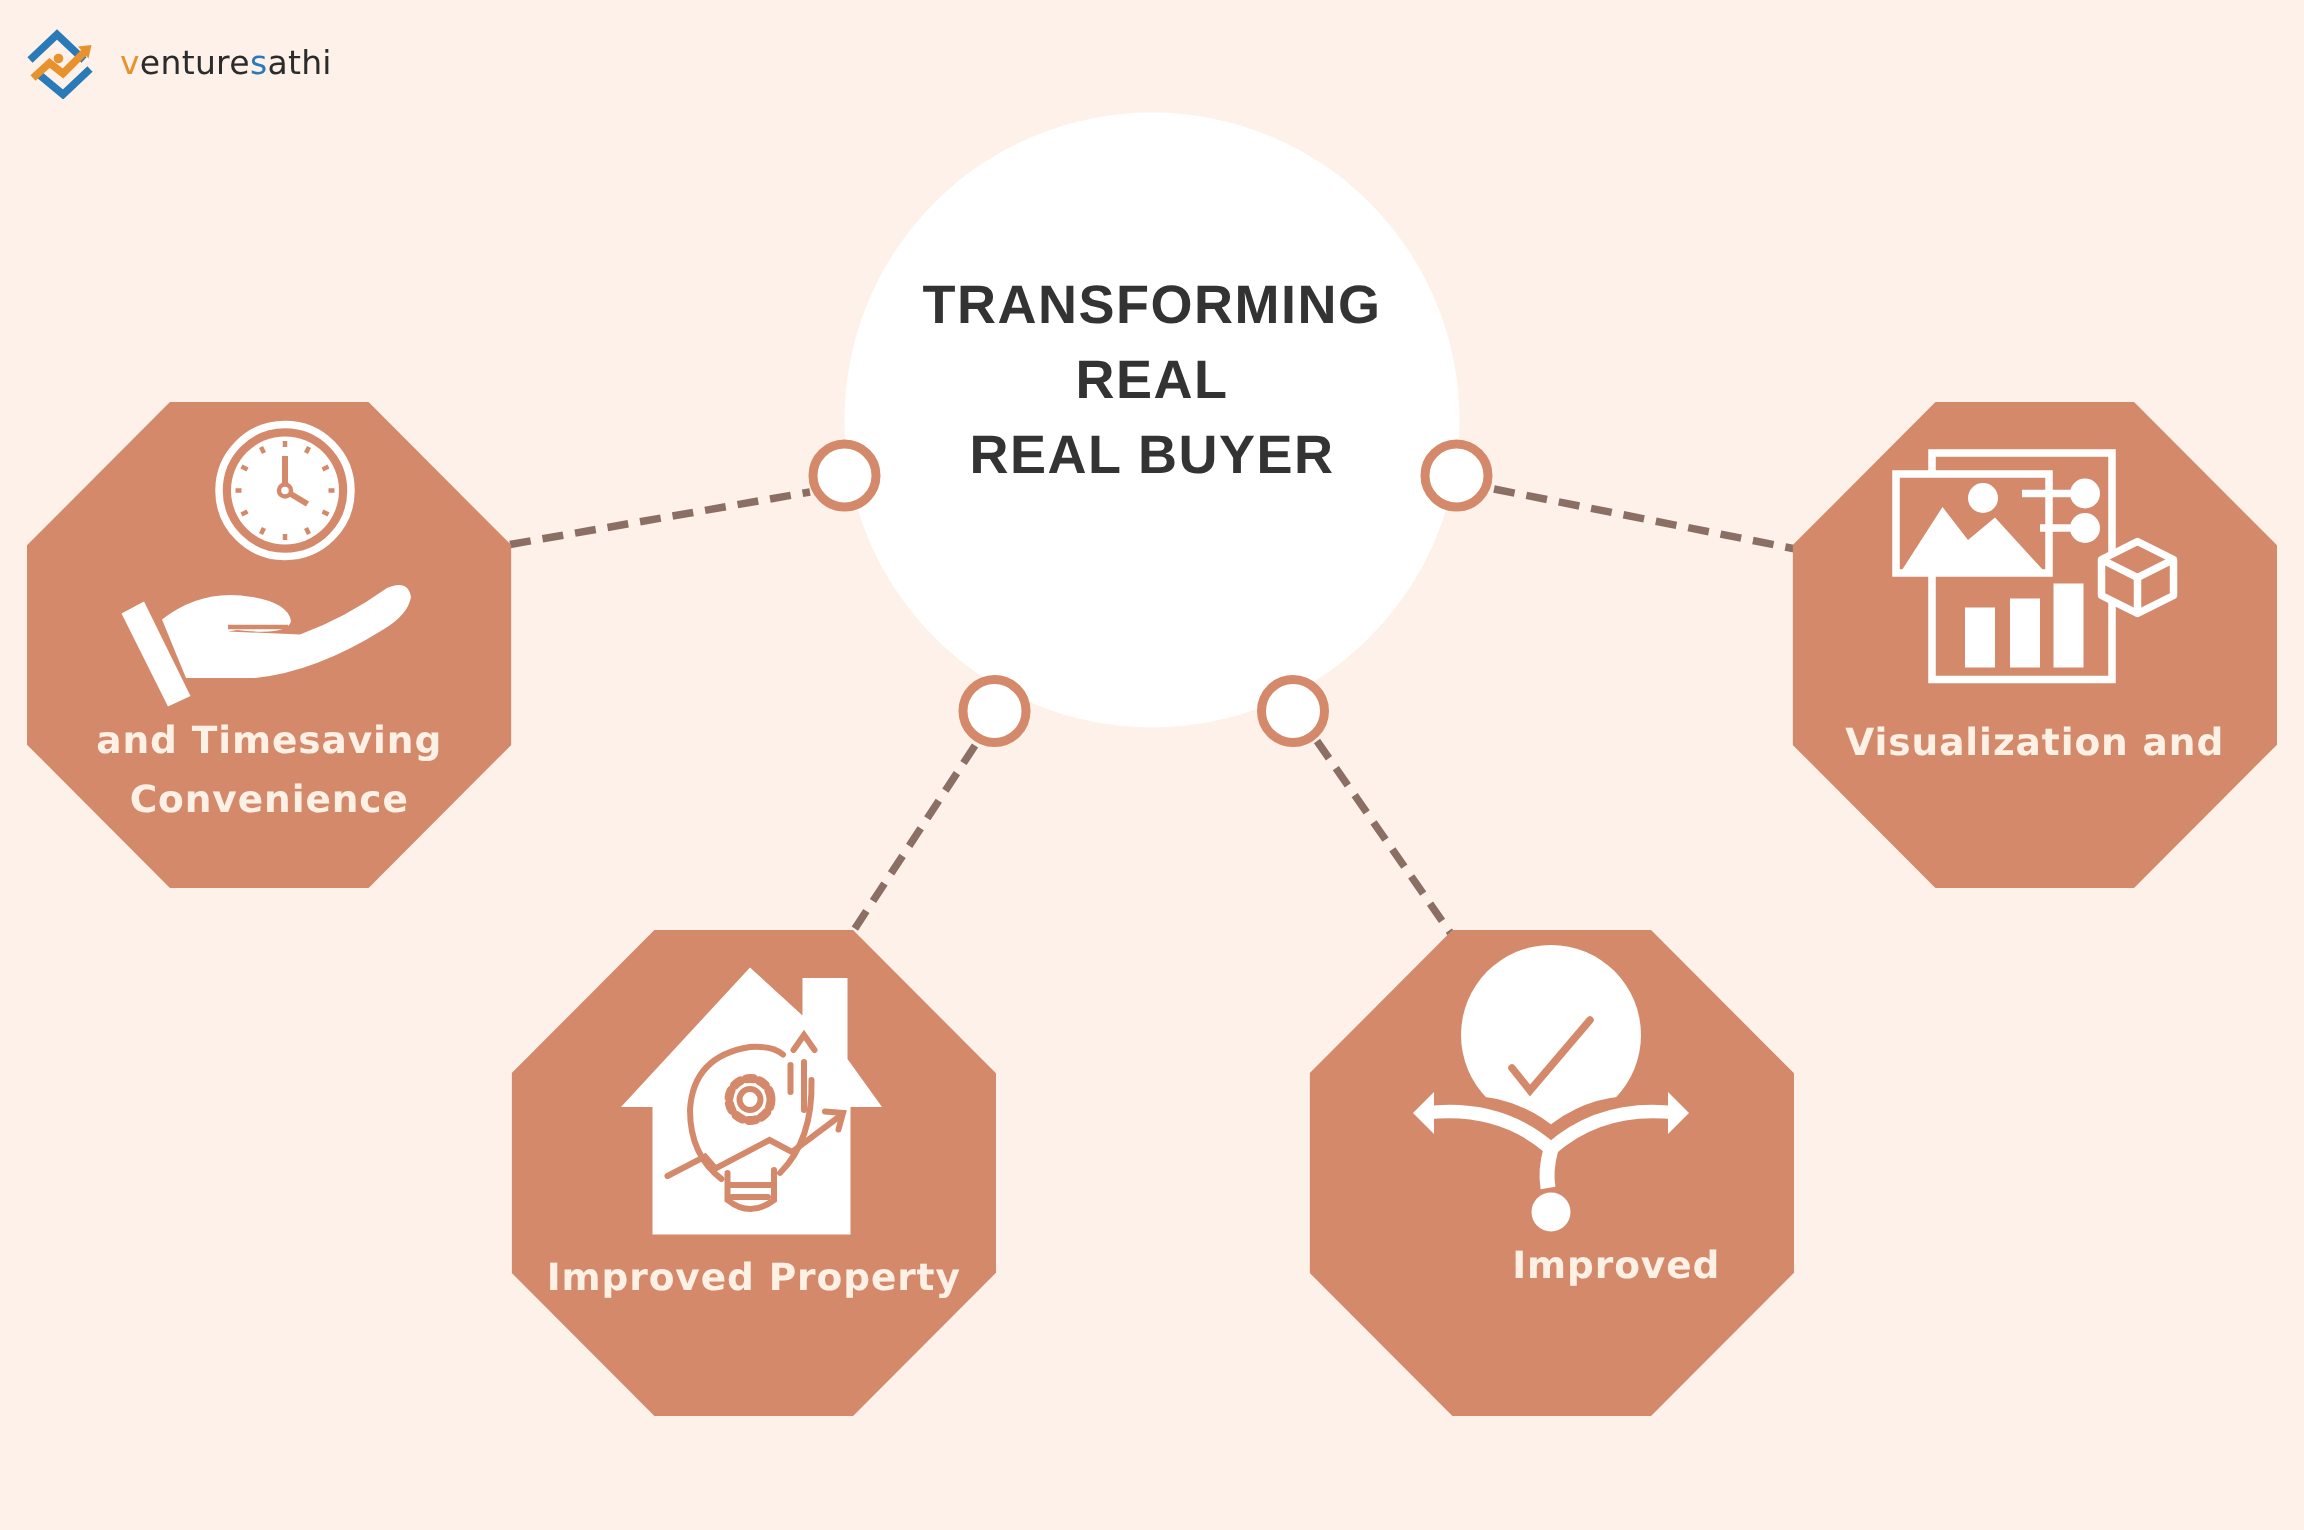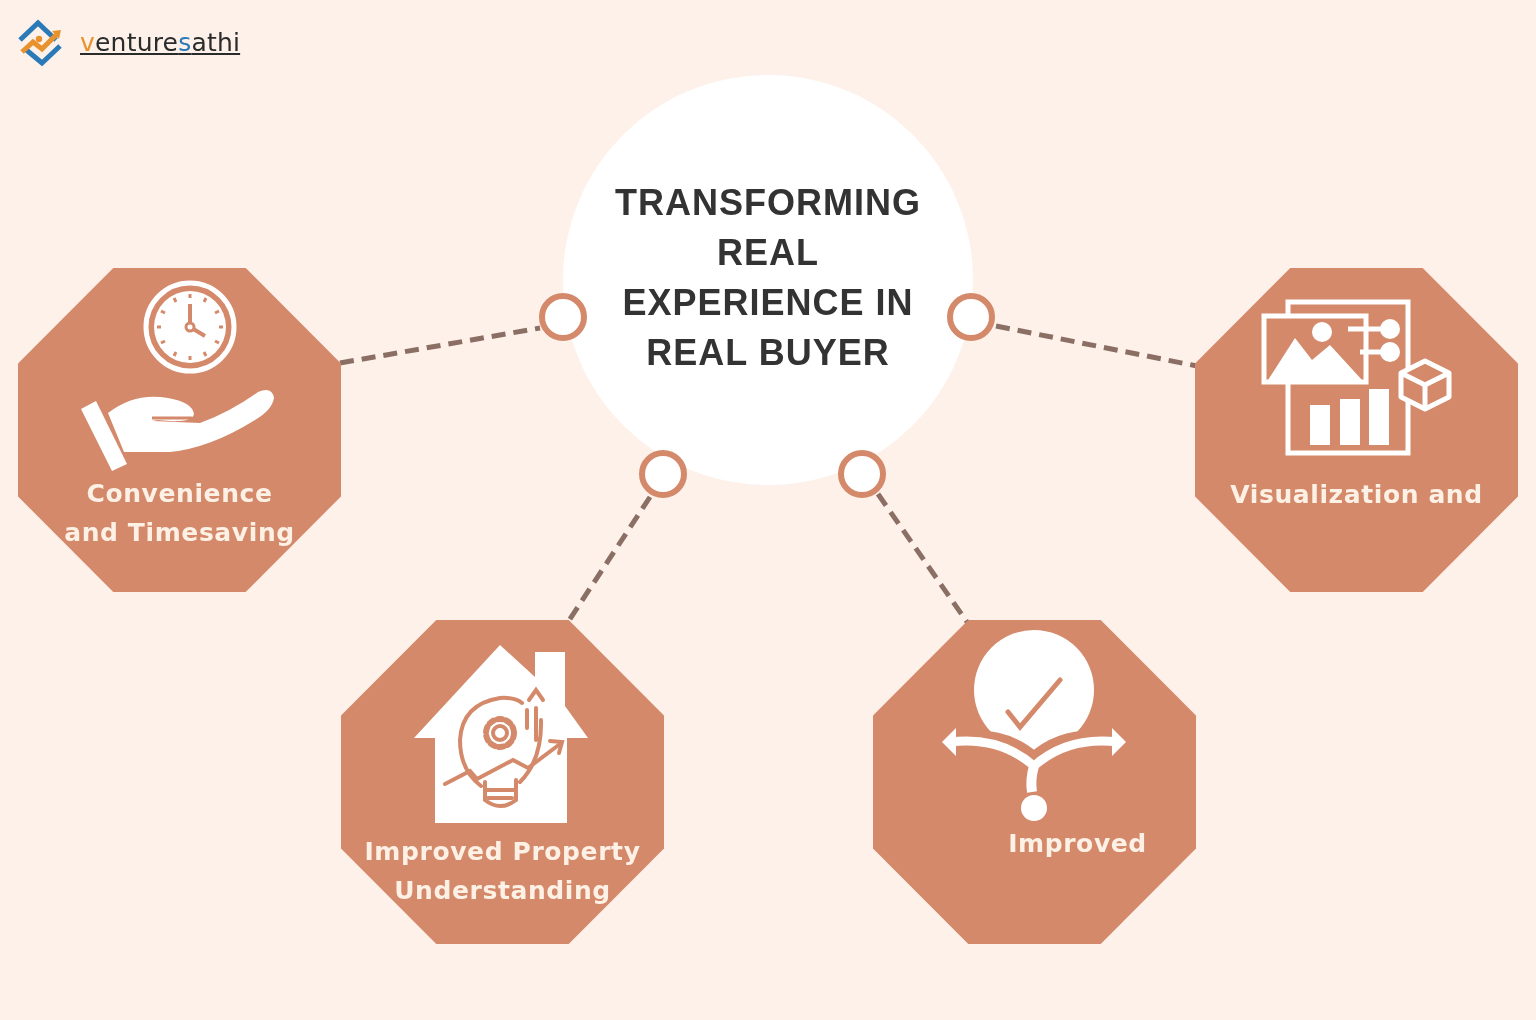--- a/index.html
+++ b/index.html
@@ -2,21 +2,21 @@
 <html><head>
 <meta charset="utf-8">
 <style>
   html, body { margin: 0; padding: 0; }
   body {
     width: 1536px; height: 1020px; position: relative; overflow: hidden;
     background: #fdf1ea;
     font-family: "DejaVu Sans", "Liberation Sans", sans-serif;
   }
   .logo { position: absolute; left: 16px; top: 18px; display: flex; align-items: center; }
-  .logo-text { margin-left: 16px; font-size: 25px; color: #2b2b2b; letter-spacing: 0.2px; font-family: "DejaVu Sans", sans-serif; text-decoration: underline; }
+  .logo-text { margin-left: 16px; font-size: 22px; color: #2b2b2b; letter-spacing: 0.2px; font-family: "DejaVu Sans", sans-serif; }
   .logo-text .o { color: #e8922e; }
   .logo-text .b { color: #2a7ab8; }
   svg.connectors { position: absolute; left: 0; top: 0; }
   .hub {
     position: absolute; left: 563px; top: 75px; width: 410px; height: 410px;
     border-radius: 50%; background: #ffffff;
   }
   .hub-title {
     position: absolute; left: 563px; top: 178px; width: 410px;
     text-align: center; color: #333333; font-weight: bold;
@@ -54,21 +54,20 @@
     <line x1="996" y1="326" x2="1197" y2="366"></line>
     <line x1="650" y1="497" x2="568" y2="622"></line>
     <line x1="878" y1="494" x2="967" y2="622"></line>
   </g>
 </svg>
 
 <div class="hub"></div>
 <div class="hub-title">
   <div>TRANSFORMING</div>
   <div>REAL</div>
-  <div>EXPERIENCE IN</div>
   <div>REAL BUYER</div>
 </div>
 
 <svg class="connectors" width="1536" height="1020">
   <g fill="#ffffff" stroke="#d4896a" stroke-width="6">
     <circle cx="563" cy="317" r="21"></circle>
     <circle cx="971" cy="317" r="21"></circle>
     <circle cx="663" cy="474" r="21"></circle>
     <circle cx="862" cy="474" r="21"></circle>
   </g>
@@ -93,22 +92,22 @@
       <line x1="219" y1="343" x2="215" y2="341"></line>
   </g>
   <line x1="190" y1="304" x2="190" y2="327" stroke="#d4896a" stroke-width="4"></line>
   <line x1="190" y1="327" x2="205" y2="336" stroke="#d4896a" stroke-width="4"></line>
   <circle cx="190" cy="327" r="4" fill="#ffffff" stroke="#d4896a" stroke-width="3"></circle>
   <polygon points="81,409 96,401 127,464 112,471" fill="#ffffff"></polygon>
   <path d="M108,413 Q135,392 168,398 Q192,402 194,414 Q192,424 158,420 L152,421 L200,423 Q230,412 258,392 Q272,386 274,398 Q272,410 255,420 Q210,448 170,452 Q145,452 124,452 Z" fill="#ffffff"></path>
   <path d="M152,418 L192,418" stroke="#d4896a" stroke-width="3"></path>
 </svg>
 <div class="oct-label" style="left:18px; top:474px;">
+  <div>and Timesaving</div>
   <div>Convenience</div>
-  <div>and Timesaving</div>
 </div>
 
 <div class="oct" style="left:341px; top:620px;"></div>
 <svg class="icon" style="left:410px; top:640px;" width="190" height="190" viewBox="410 640 190 190">
   <polygon points="500,645 535,677 535,652 565,652 565,706 588,738 567,738 567,823 435,823 435,738 414,738" fill="#ffffff"></polygon>
   <g fill="none" stroke="#d4896a" stroke-width="4" stroke-linecap="round">
     <path d="M481,786 Q460,770 460,740 Q462,704 500,698 Q515,697 522,703"></path>
     <path d="M541,720 Q542,760 520,782"></path>
     <polyline points="445,784 470,771 477,779 513,760 528,768 560,744"></polyline>
     <polyline points="550,741 562,742 559,753"></polyline>
@@ -117,21 +116,20 @@
     <line x1="527" y1="710" x2="527" y2="728"></line>
     <path d="M485,782 L485,800 Q500,812 516,800 L516,780"></path>
     <line x1="487" y1="790" x2="514" y2="790"></line>
     <line x1="488" y1="798" x2="512" y2="798"></line>
     <circle cx="500" cy="733" r="7"></circle>
     <circle cx="500" cy="733" r="14" stroke-dasharray="5 4" stroke-width="6"></circle>
   </g>
 </svg>
 <div class="oct-label" style="left:341px; top:832px;">
   <div>Improved Property</div>
-  <div>Understanding</div>
 </div>
 
 <div class="oct" style="left:873px; top:620px;"></div>
 <svg class="icon" style="left:930px; top:630px;" width="210" height="200" viewBox="930 630 210 200">
   <circle cx="1034" cy="690" r="60" fill="#ffffff"></circle>
   <polyline points="1008,712 1020,727 1060,680" fill="none" stroke="#d4896a" stroke-width="5" stroke-linecap="round"></polyline>
   <path d="M950,742 Q1000,730 1034,760 Q1068,730 1118,742" fill="none" stroke="#d4896a" stroke-width="16"></path>
   <path d="M950,742 Q1000,736 1034,766 Q1068,736 1118,742" fill="none" stroke="#ffffff" stroke-width="9"></path>
   <path d="M1034,766 Q1030,780 1032,792" fill="none" stroke="#ffffff" stroke-width="10"></path>
   <polygon points="942,742 956,728 956,756" fill="#ffffff"></polygon>

